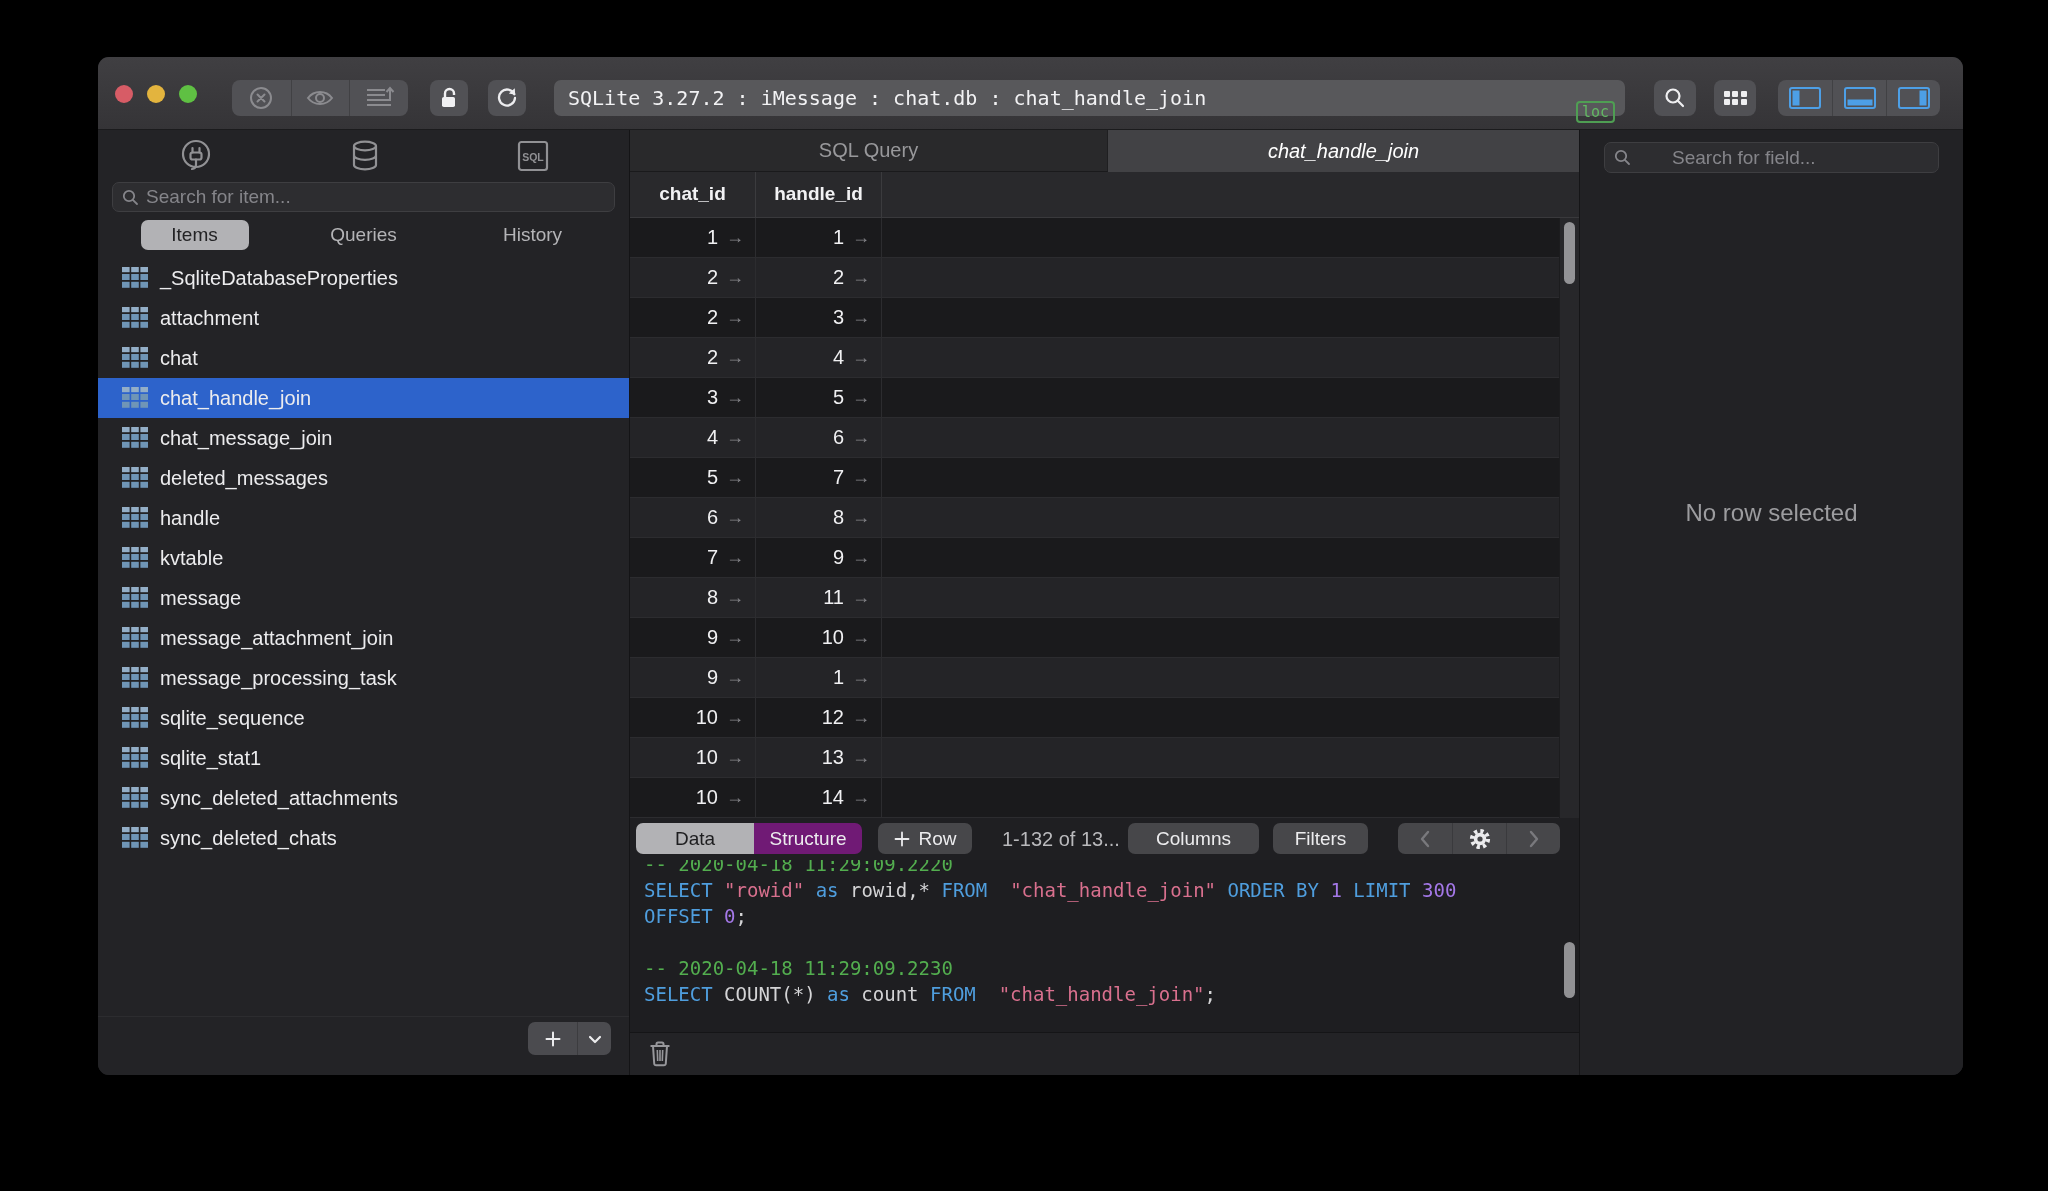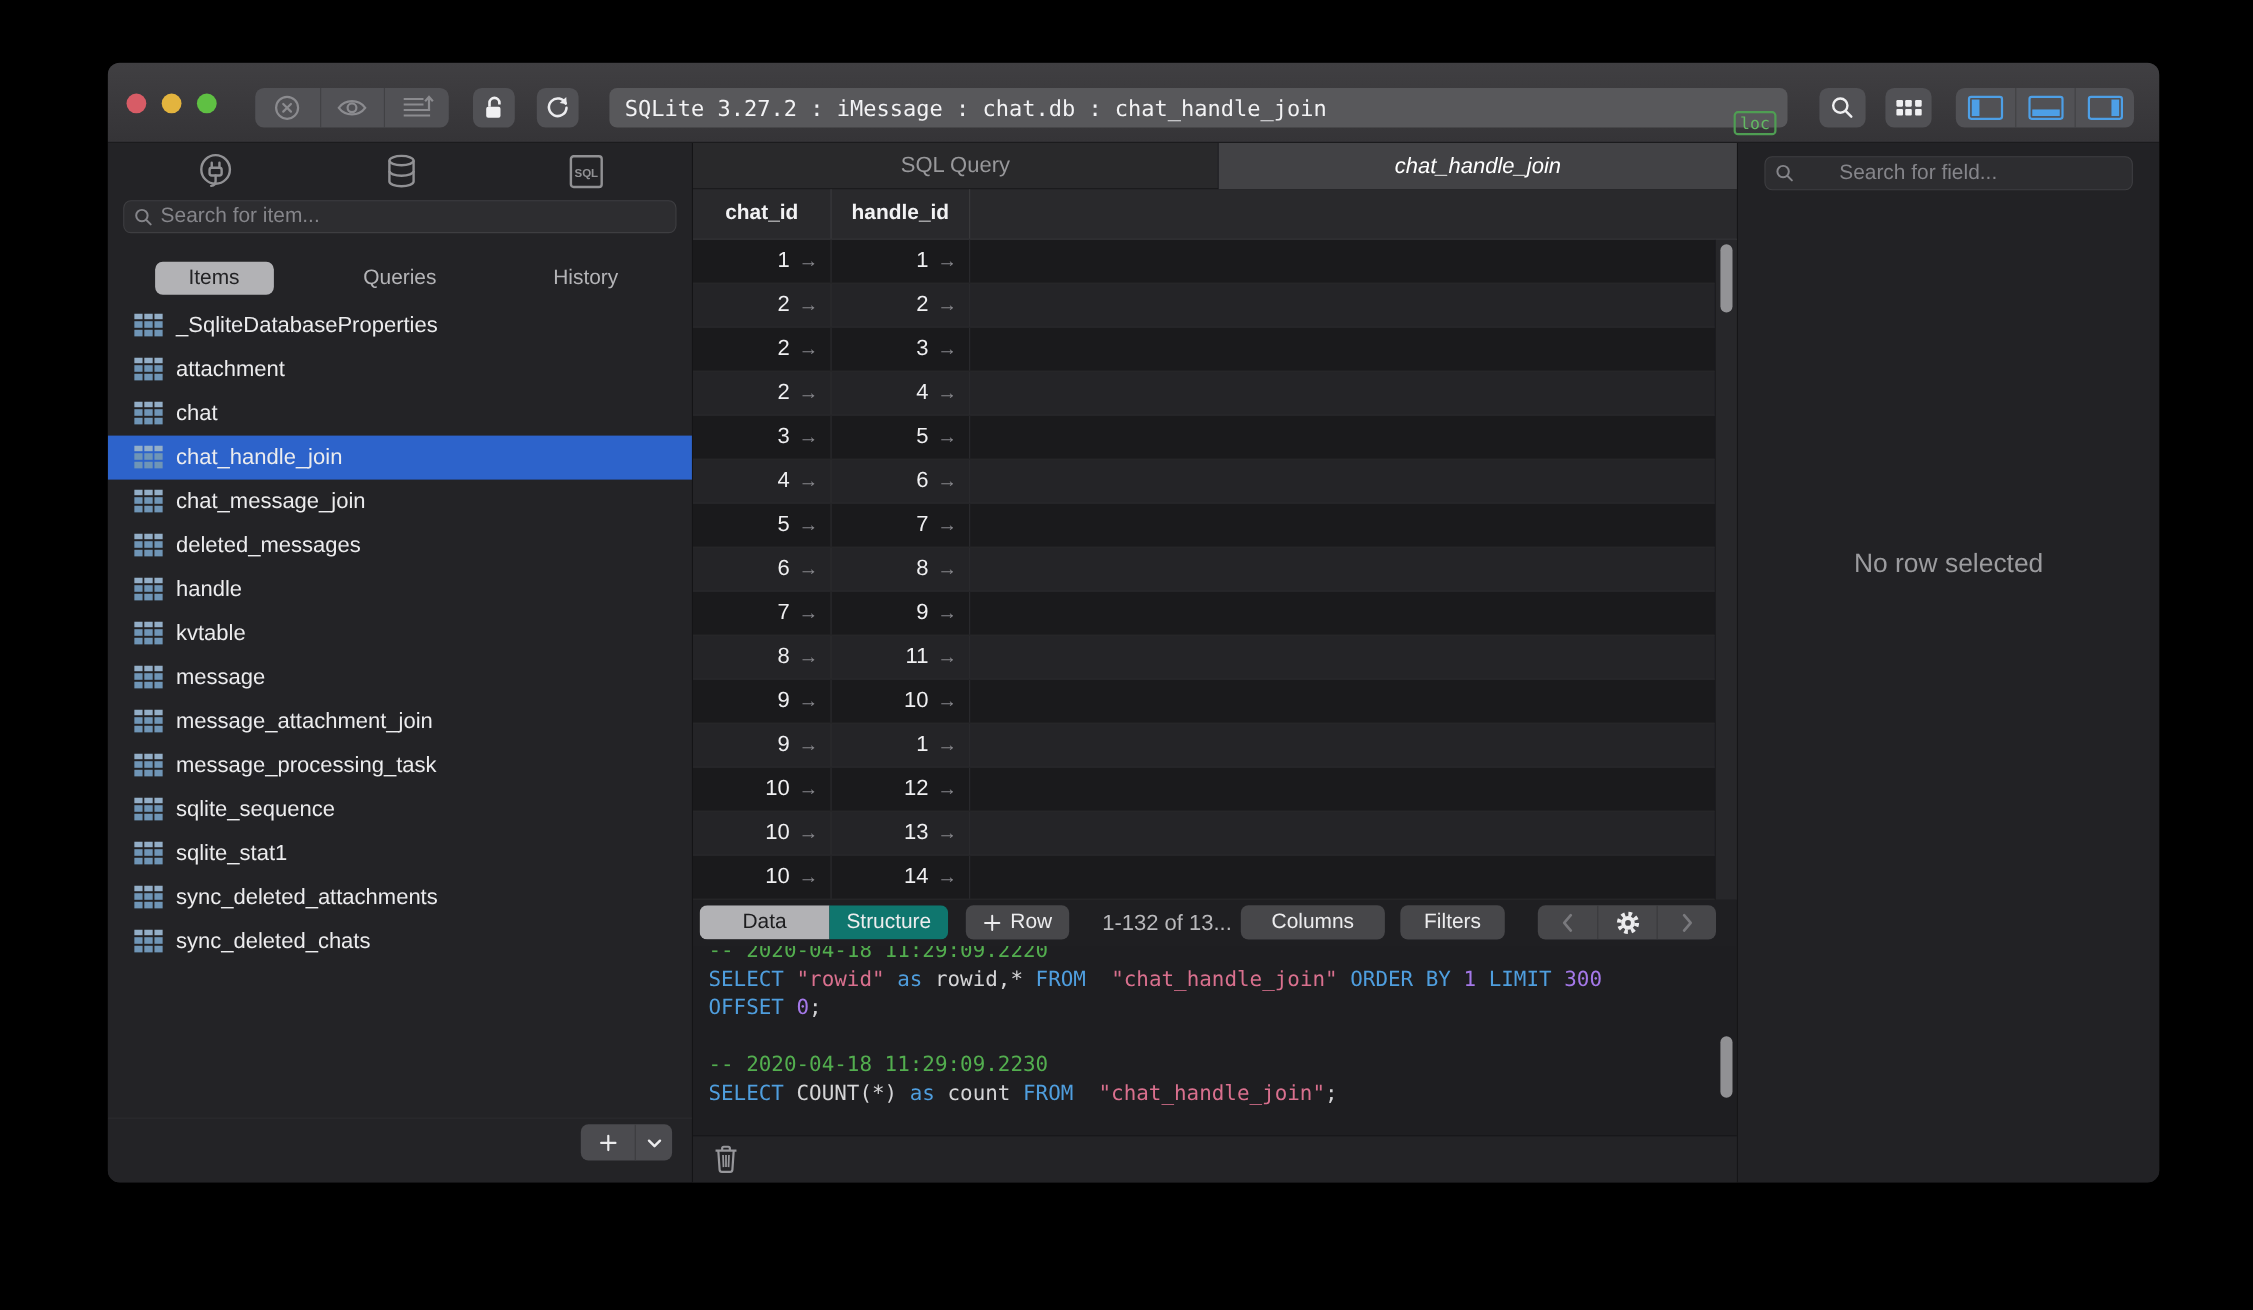--- a/index.html
+++ b/index.html
@@ -38,21 +38,21 @@
 
   
   .sidebar { position:relative; width:532px; background:#232326; border-right:1px solid #141416; flex:none; }
   .side-icons { height:52px; display:flex; align-items:center; justify-content:space-between; padding:0 78px 0 80px; }
   .searchbox { height:30px; background:#2d2d30; border:1px solid #3e3e41; border-radius:7px;
                display:flex; align-items:center; padding:0 8px; gap:6px; }
   .side-search { margin:0 14px; }
   .searchbox input { flex:1; background:transparent; border:none; outline:none;
                      font-family:"Liberation Sans", sans-serif; font-size:19px; color:#d8d8da; }
   .searchbox input::placeholder { color:#85858a; }
-  .side-tabs { margin-top:24px; height:34px; display:flex; align-items:center; padding:0 12px; }
+  .side-tabs { margin-top:6px; height:34px; display:flex; align-items:center; padding:0 12px; }
   .side-tab { flex:1; text-align:center; font-size:19px; color:#b4b4b7; }
   .side-tab .pill { display:inline-block; padding:4px 0; width:108px; border-radius:7px; }
   .side-tab.active .pill { background:#b2b2b5; color:#232325; }
   .side-list { margin-top:6px; }
   .side-item { height:40px; display:flex; align-items:center; gap:12px; padding-left:24px; }
   .side-item .side-label { font-size:20px; color:#ececee; white-space:nowrap; }
   .side-item.selected { background:#2d63cb; }
   .side-footer { position:absolute; left:0; bottom:0; width:100%; height:59px; border-top:1px solid #2c2c2f; }
   .add-group { position:absolute; right:18px; top:5px; width:83px; height:33px; background:#4b4b4f;
                border-radius:7px; display:flex; overflow:hidden; }
@@ -83,21 +83,21 @@
   .vscroll { position:absolute; right:0; top:0; width:20px; height:600px; background:#27272a; border-left:1px solid #1c1c1e; }
   .vthumb { position:absolute; left:4px; top:4px; width:11px; height:62px; border-radius:6px; background:#939396; }
 
   
   .grid-footer { position:relative; height:42px; flex:none; background:#1f1f22; }
   .fbtn { position:absolute; top:5px; height:31px; background:#47474a; border-radius:7px; color:#ececee;
           font-size:19px; display:flex; align-items:center; justify-content:center; }
   .viewseg { position:absolute; left:6px; top:5px; height:31px; border-radius:7px; overflow:hidden; display:flex; }
   .vseg { display:flex; align-items:center; justify-content:center; font-size:19px; }
   .vseg:first-child{ width:118px; } .vseg:last-child{ width:108px; }
-  .vseg { background:#0f766e; color:#ececee; }
+  .vseg { background:#701a75; color:#ececee; }
   .vseg.active { background:#b2b2b5; color:#1d1d1f; }
   .addrow { left:248px; width:94px; gap:7px; }
   .range { position:absolute; left:372px; top:0; height:42px; display:flex; align-items:center;
            font-size:20px; color:#b9b9bc; }
   .colsbtn { left:498px; width:131px; }
   .filtersbtn { left:643px; width:95px; }
   .navgroup { position:absolute; left:768px; top:5px; width:162px; height:31px; background:#47474a;
               border-radius:7px; display:flex; overflow:hidden; }
   .nav-seg { width:54px; display:flex; align-items:center; justify-content:center; }
   .nav-seg + .nav-seg { border-left:1px solid #3a3a3d; }

